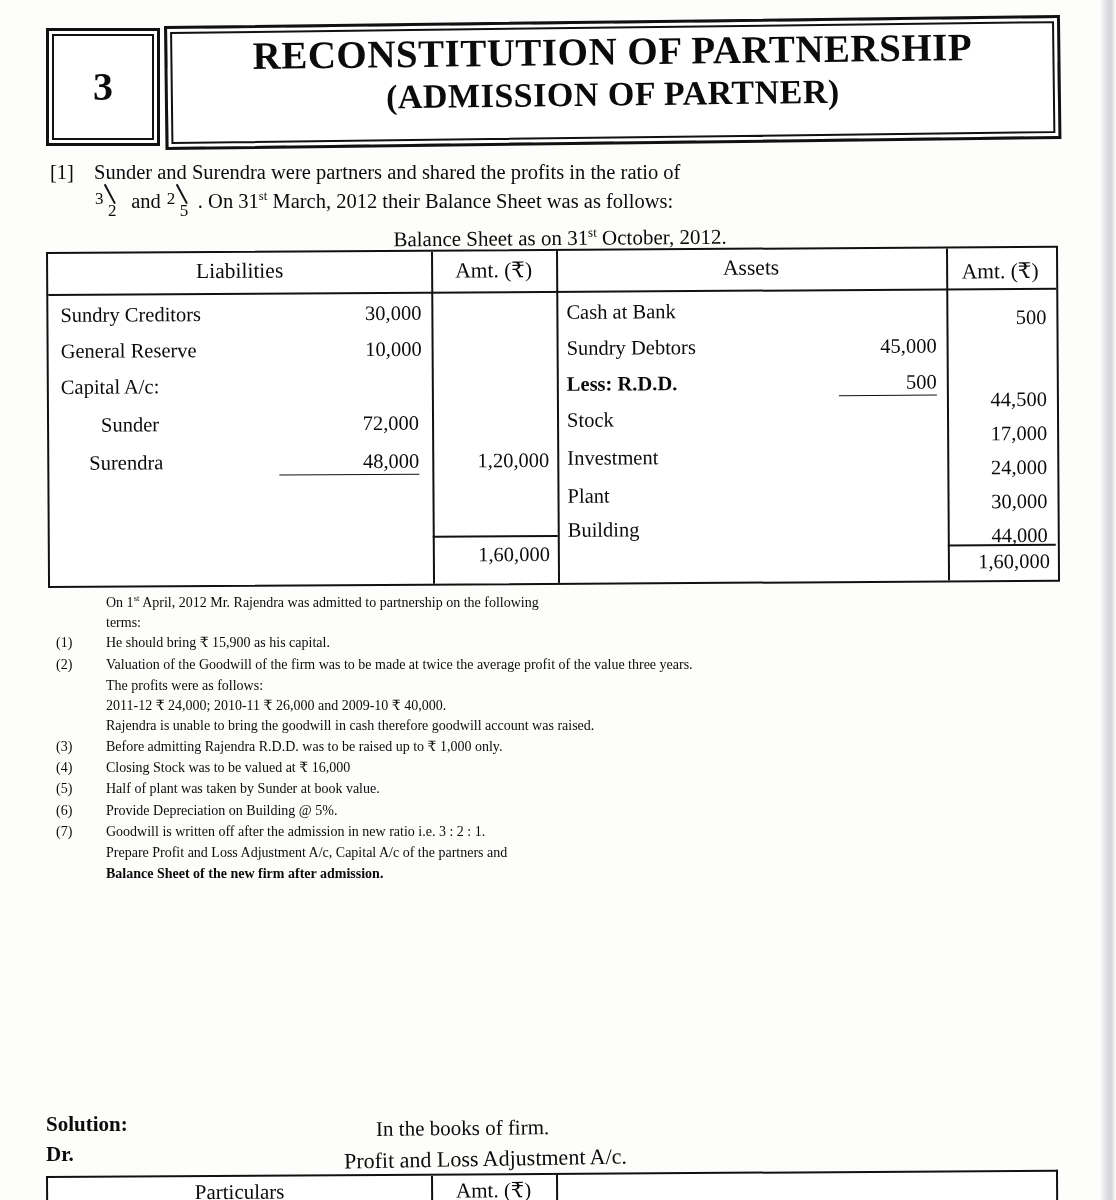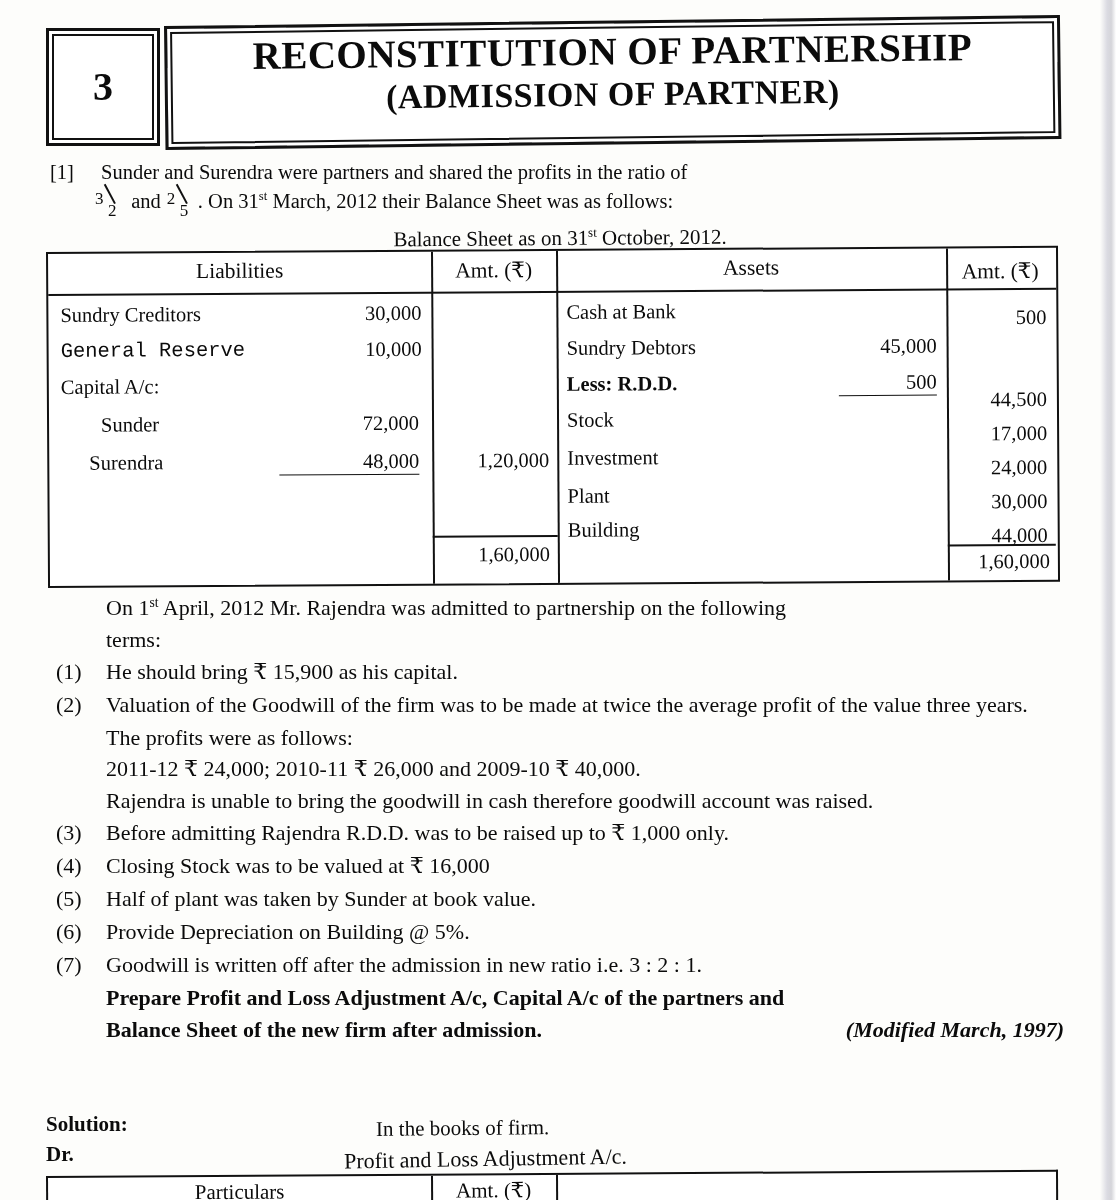--- a/index.html
+++ b/index.html
@@ -105,21 +105,21 @@
   }
   .q-line {
     display: block;
     white-space: nowrap;
   }
   .q-marker {
     display: inline-block;
     width: 44px;
     vertical-align: top;
   }
-  .q-text { display: inline; margin-left: 7px; }
+  .q-text { display: inline; }
 
   .frac {
     display: inline-block;
     position: relative;
     width: 30px;
     height: 22px;
     vertical-align: -6px;
     margin: 0 1px;
   }
   .frac .num {
@@ -206,21 +206,21 @@
     position: absolute;
     border-top: 2px solid #111;
   }
 
   
   .terms {
     position: absolute;
     left: 50px;
     top: 592px;
     width: 1030px;
-    font-size: 22px;
+    font-size: 14px;
     line-height: 1.45;
   }
   .t-row {
     position: relative;
     padding-left: 56px;
     margin-bottom: 1px;
   }
   .t-num {
     position: absolute;
     left: 6px;
@@ -332,21 +332,21 @@
   <div class="bs-hdr-rule"></div>
 
   <div class="bs-cell-head" style="left:0px; width:383px;">Liabilities</div>
   <div class="bs-cell-head" style="left:383px; width:125px;">Amt. (₹)</div>
   <div class="bs-cell-head" style="left:508px; width:390px;">Assets</div>
   <div class="bs-cell-head" style="left:898px; width:108px; top:10px;">Amt. (₹)</div>
 
   <div class="bs-row-label" style="left:12px; top:50px;">Sundry Creditors</div>
   <div class="bs-row-amt" style="left:263px; width:110px; top:50px;">30,000</div>
 
-  <div class="bs-row-label" style="left:12px; top:86px;font-family:Liberation Mono, monospace;">General Reserve</div>
+  <div class="bs-row-label" style="left:12px; top:86px;">General Reserve</div>
   <div class="bs-row-amt" style="left:263px; width:110px; top:86px;">10,000</div>
 
   <div class="bs-row-label b" style="left:12px; top:122px; font-weight:400;">Capital A/c:</div>
 
   <div class="bs-row-label" style="left:40px; top:160px;margin-left:12px;">Sunder</div>
   <div class="bs-row-amt" style="left:230px; width:140px; top:160px;">72,000</div>
 
   <div class="bs-row-label" style="left:40px; top:198px;">Surendra</div>
   <div class="bs-row-amt ul-amt" style="left:230px; width:140px; top:198px;">48,000</div>
   <div class="bs-row-amt" style="left:390px; width:110px; top:198px;">1,20,000</div>
@@ -413,24 +413,23 @@
   </div>
   <div class="t-row">
     <span class="t-num">(6)</span>
     <span>Provide Depreciation on Building @ 5%.</span>
   </div>
   <div class="t-row">
     <span class="t-num">(7)</span>
     <span>Goodwill is written off after the admission in new ratio i.e. 3 : 2 : 1.</span>
   </div>
 
-  <div class="t-plain b" style="font-weight:700;">Prepare Profit and Loss Adjustment A/c, Capital A/c of the partners and</div>
+  <div class="t-plain b" style="font-weight:400;">Prepare Profit and Loss Adjustment A/c, Capital A/c of the partners and</div>
   <div class="t-plain" style="font-weight:700; position:relative;">
     <span>Balance Sheet of the new firm after admission.</span>
-    <span class="i" style="font-weight:700; font-style:italic; position:absolute; right:16px; top:0;">(Modified March, 1997)</span>
   </div>
 </div>
 
 <div class="sol">
   <div class="sol-label">Solution:</div>
   <div class="sol-dr">Dr.</div>
   <div class="sol-cr">Cr.</div>
   <div class="sol-books">In the books of firm.</div>
   <div class="sol-acct">Profit and Loss Adjustment A/c.</div>
 </div>

